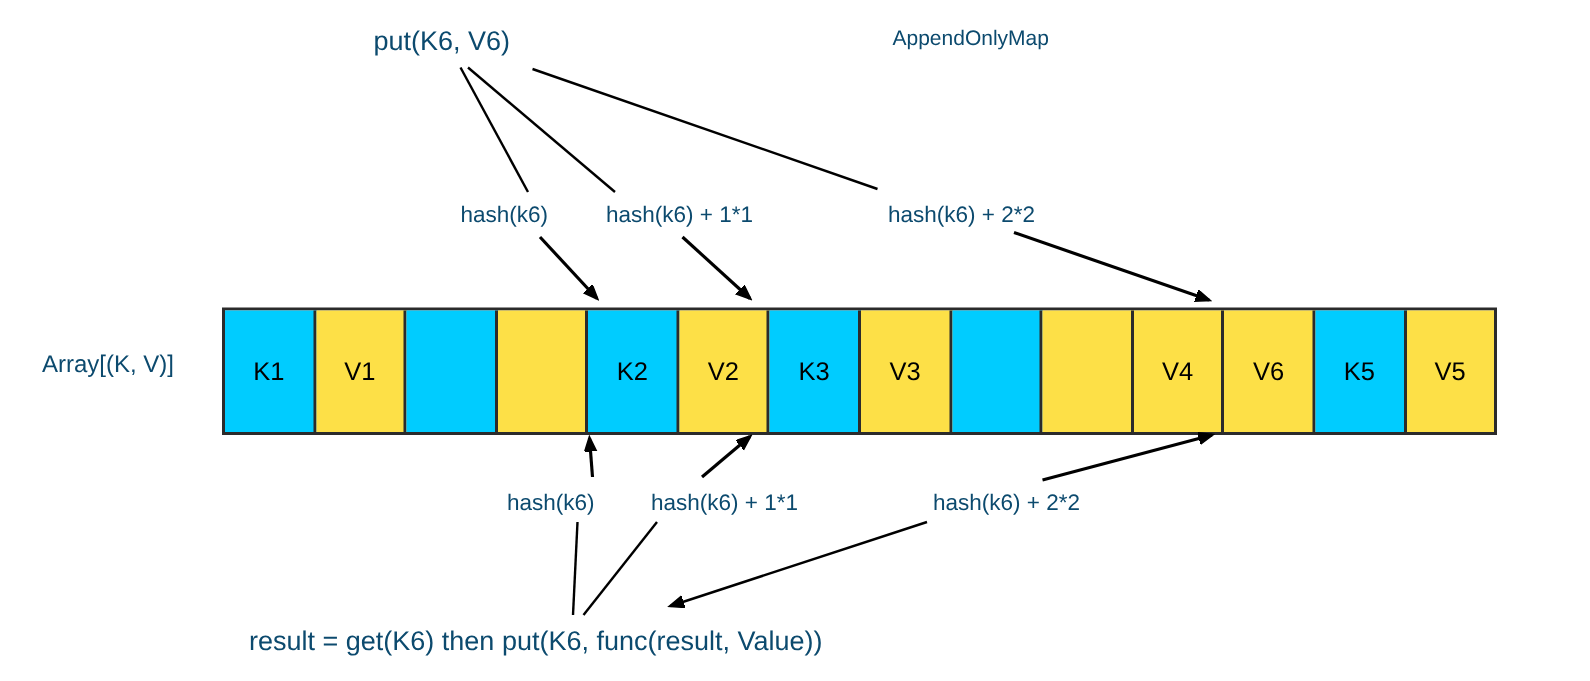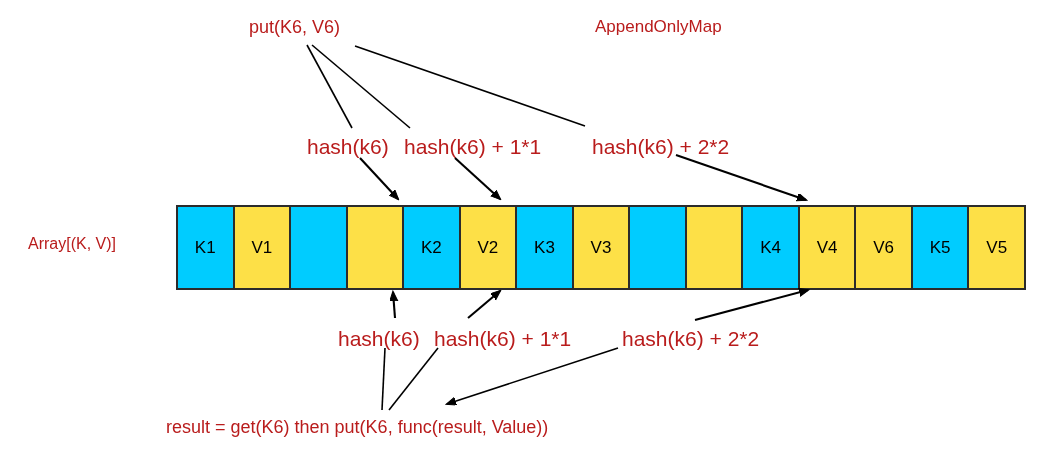--- a/index.html
+++ b/index.html
@@ -16,34 +16,34 @@
     position: relative;
     width: 1060px;
     height: 454px;
     background: #ffffff;
     overflow: hidden;
   }
   
   .lbl {
     position: absolute;
     font-family: "Liberation Sans", sans-serif;
-    color: #b91c1c;
+    color: #0c4a6e;
     white-space: nowrap;
     line-height: 1;
   }
-  .lbl-title      { font-size: 17px; }
+  .lbl-title      { font-size: 14px; }
   .lbl-op         { font-size: 18px; }
-  .lbl-hash       { font-size: 21px; text-align: right; }
+  .lbl-hash       { font-size: 15px; text-align: right; }
   .lbl-array-name { font-size: 16px; }
   .lbl-bottom     { font-size: 18px; text-align: right; }
 
   
   #array-row {
     position: absolute;
-    left: 176px;
+    left: 148px;
     top: 205px;
     width: 850px;
     height: 85px;
     display: flex;
     box-sizing: border-box;
     border: 2px solid #2b2b2b;
     background: #ffffff;
   }
   .cell {
     flex: 1 1 0;
@@ -91,21 +91,20 @@
     <div class="cell key">K1</div>
     <div class="cell value">V1</div>
     <div class="cell key"></div>
     <div class="cell value"></div>
     <div class="cell key">K2</div>
     <div class="cell value">V2</div>
     <div class="cell key">K3</div>
     <div class="cell value">V3</div>
     <div class="cell key"></div>
     <div class="cell value"></div>
-    <div class="cell key">K4</div>
     <div class="cell value">V4</div>
     <div class="cell value">V6</div>
     <div class="cell key">K5</div>
     <div class="cell value">V5</div>
   </div>
 
   <div class="lbl lbl-hash" style="left:338px; top:328px;">hash(k6)</div>
   <div class="lbl lbl-hash" style="left:434px; top:328px;">hash(k6) + 1*1</div>
   <div class="lbl lbl-hash" style="left:622px; top:328px;">hash(k6) + 2*2</div>
 

